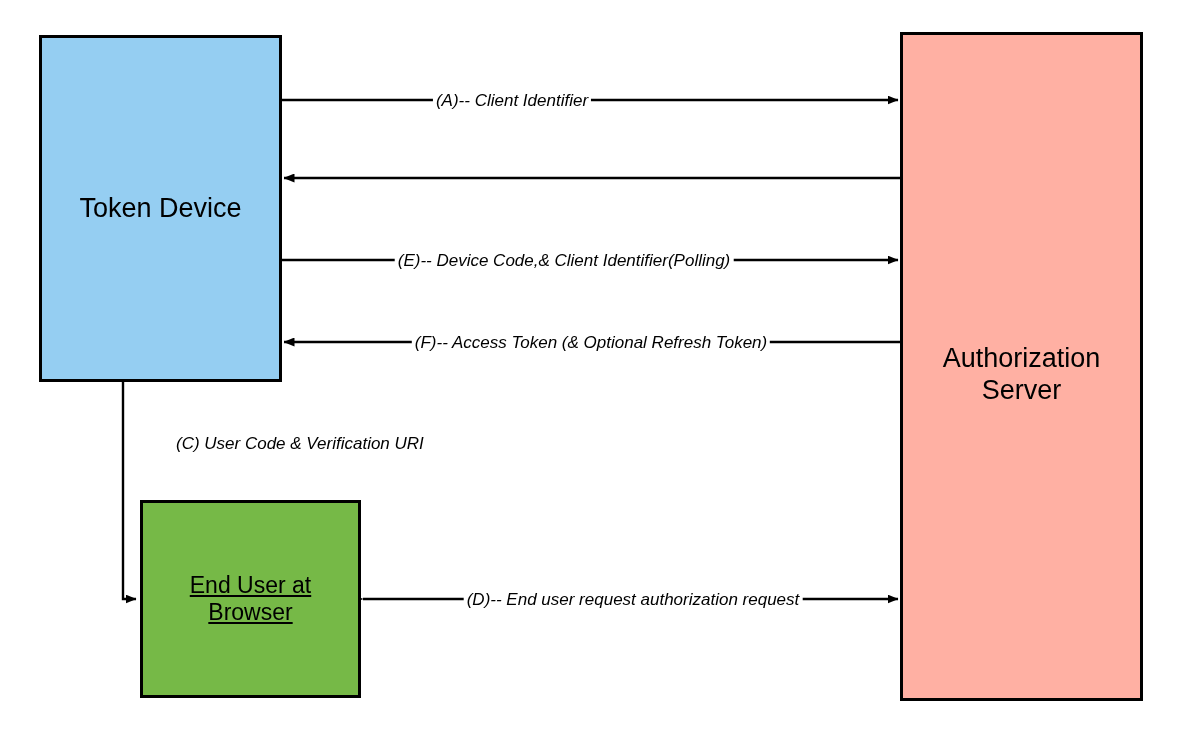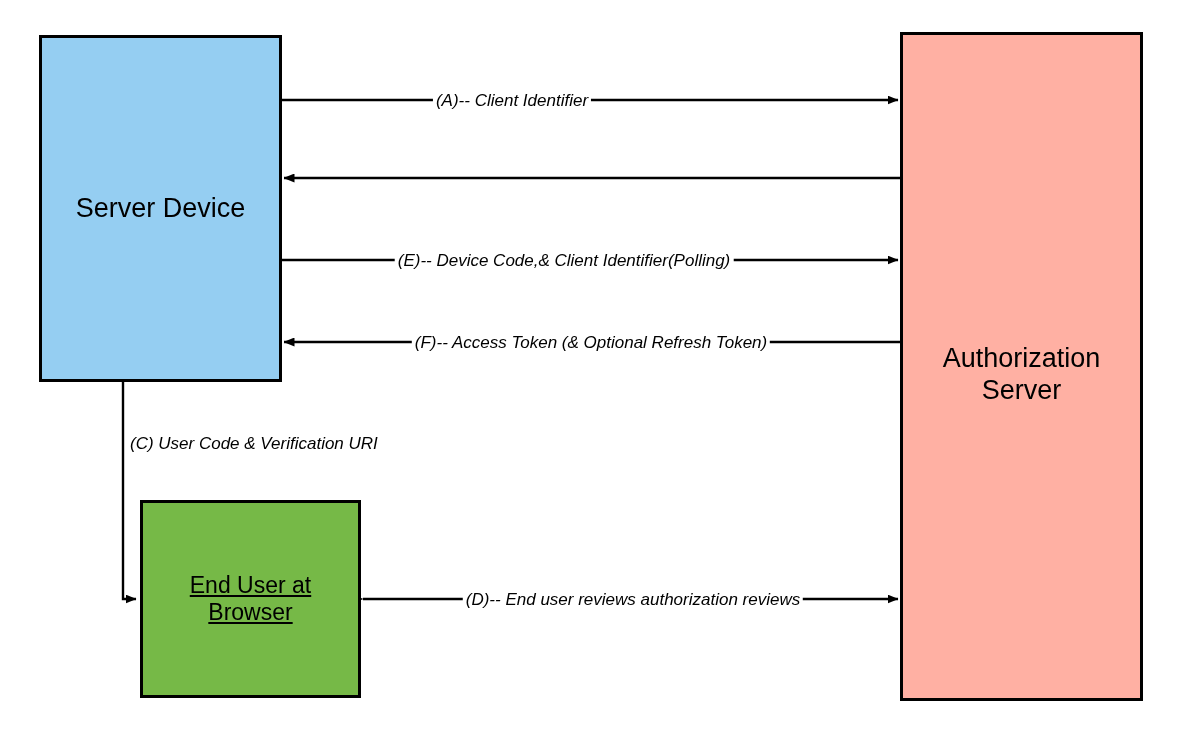--- a/index.html
+++ b/index.html
@@ -79,20 +79,21 @@
     color: #000000;
     background: #ffffff;
     white-space: nowrap;
     line-height: 1;
     padding: 2px 3px;
     transform: translate(-50%, -50%);
     font-style: italic;
   }
   .edge-label.left-anchor {
     transform: translate(0, -50%);
+    margin-left: 46px;
   }
 </style>
 </head>
 <body>
 
 <div id="canvas">
 
   <svg id="diagram-svg" viewBox="0 0 1180 740" xmlns="http://www.w3.org/2000/svg">
     <defs>
       <marker id="arrow-right" markerWidth="11" markerHeight="9" refX="10.5" refY="4.5" orient="auto" markerUnits="userSpaceOnUse">
@@ -119,21 +120,21 @@
     <line x1="282" y1="260" x2="898" y2="260" stroke="#000000" stroke-width="2.4" marker-end="url(#arrow-right)"></line>
 
     <line x1="900" y1="342" x2="284" y2="342" stroke="#000000" stroke-width="2.4" marker-end="url(#arrow-left)"></line>
 
     <path d="M123,382 L123,599 L136,599" fill="none" stroke="#000000" stroke-width="2.4" marker-end="url(#arrow-c)"></path>
 
     <line x1="363" y1="599" x2="898" y2="599" stroke="#000000" stroke-width="2.4" marker-start="url(#arrow-d-start)" marker-end="url(#arrow-d-end)"></line>
   </svg>
 
   <div class="node-box" id="node-client-device">
-    <span class="node-label">Server Device</span>
+    <span class="node-label">Token Device</span>
   </div>
 
   <div class="node-box" id="node-auth-server">
     <span class="node-label">Authorization
 Server</span>
   </div>
 
   <div class="node-box" id="node-end-user">
     <span class="node-label">End User at
 Browser</span>
@@ -141,15 +142,15 @@
 
   <div class="edge-label" style="left:512px; top:100px;">(A)-- Client Identifier</div>
 
 
   <div class="edge-label" style="left:564px; top:260px;">(E)-- Device Code,&amp; Client Identifier(Polling)</div>
 
   <div class="edge-label" style="left:591px; top:342px;">(F)-- Access Token (&amp; Optional Refresh Token)</div>
 
   <div class="edge-label left-anchor" style="left:127px; top:443px;">(C) User Code &amp; Verification URI</div>
 
-  <div class="edge-label" style="left:633px; top:599px;">(D)-- End user reviews authorization reviews</div>
+  <div class="edge-label" style="left:633px; top:599px;">(D)-- End user request authorization request</div>
 
 </div>
 
 </body></html>

